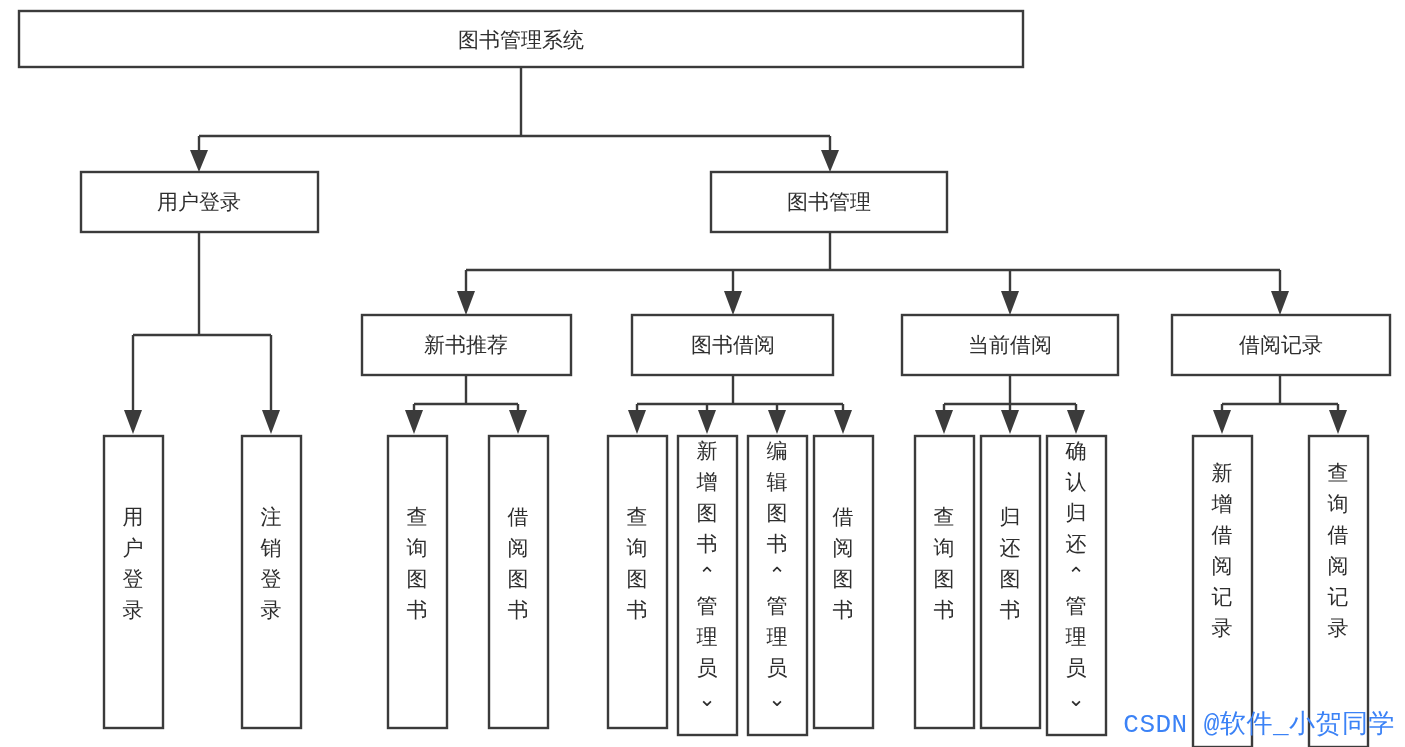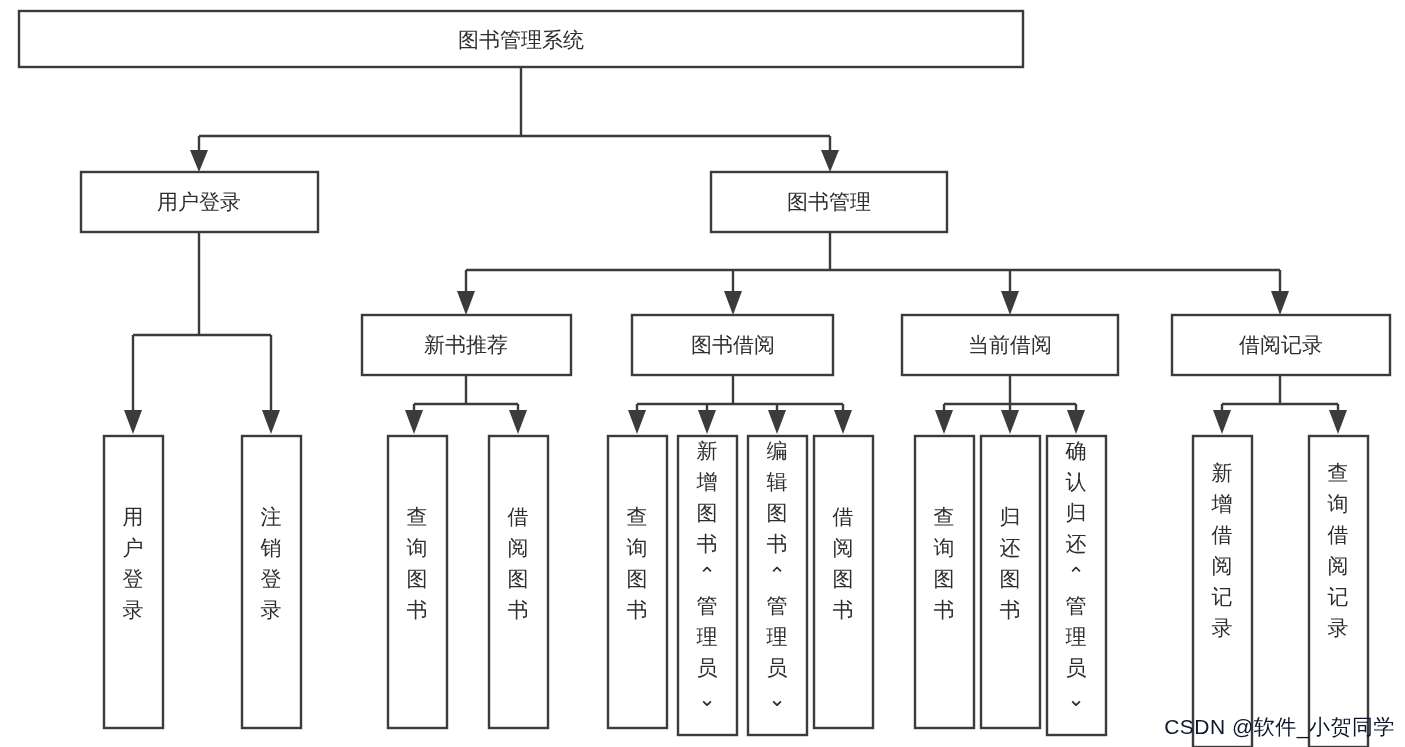--- a/index.html
+++ b/index.html
@@ -55,23 +55,23 @@
   .node-label-v {
     font-family: "DejaVu Sans", "Liberation Sans", sans-serif;
     font-size: 21px;
     fill: #2e2e2e;
     text-anchor: middle;
   }
   .watermark {
     position: absolute;
     right: 10px;
     bottom: 6px;
-    font-family: Liberation Sans, sans-serif;
-    font-size: 21px;
-    color: #0f172a;
+    font-family: Liberation Mono, monospace;
+    font-size: 26px;
+    color: #3b82f6;
     white-space: nowrap;
     letter-spacing: 0.5px;
     pointer-events: none;
   }
 </style>
 </head>
 <body>
 
 <div id="diagram-root">
 

